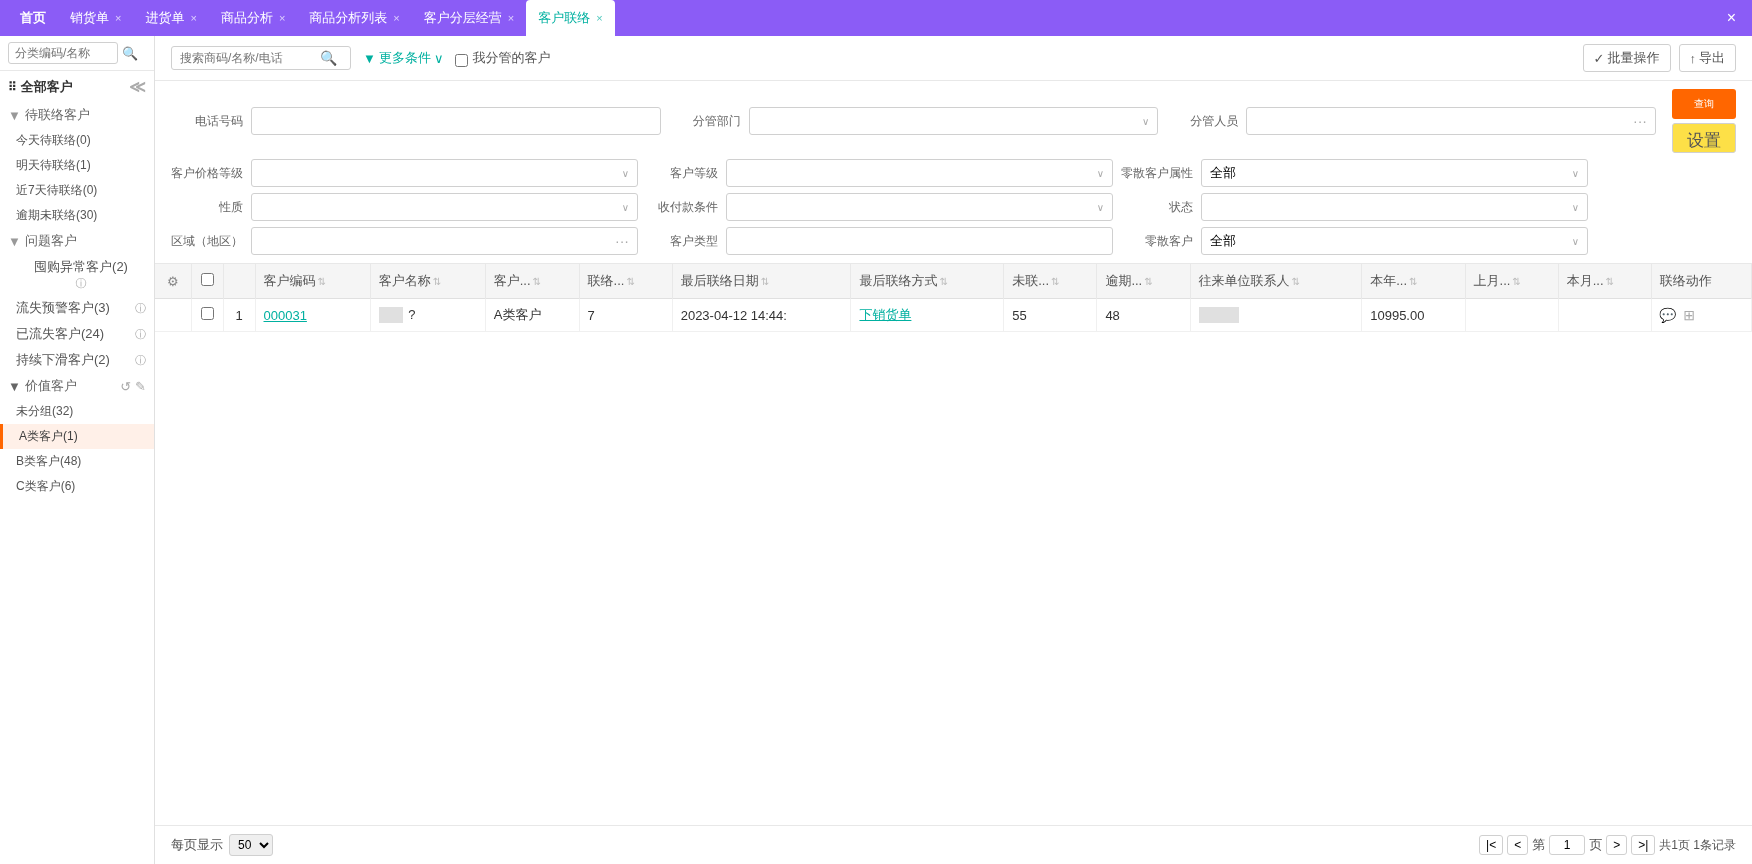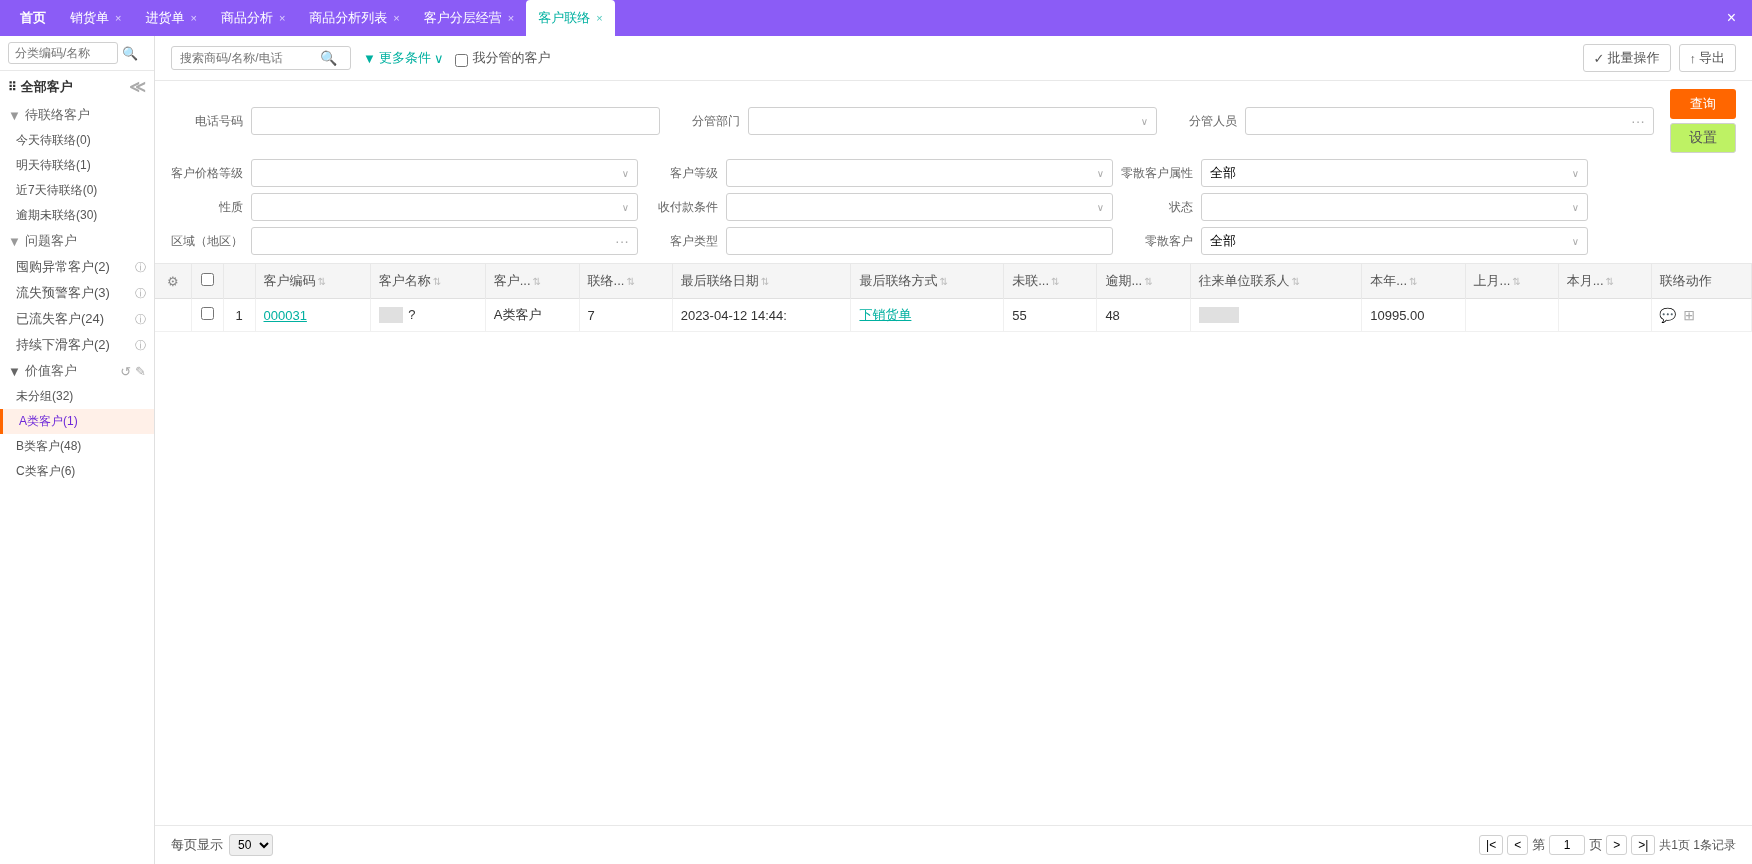--- a/index.html
+++ b/index.html
@@ -101,21 +101,21 @@
       padding: 4px 8px 4px 16px;
       color: #555;
       cursor: pointer;
       font-size: 12px;
       white-space: nowrap;
       overflow: hidden;
       text-overflow: ellipsis;
     }
     .sidebar-item.active {
       background: #fff0e8;
-      color: #6d28d9;
+      color: #404040;
       border-left: 3px solid #ff6600;
     }
     .sidebar-value-section {
       display: flex;
       align-items: center;
       padding: 4px 8px;
       color: #666;
       font-size: 12px;
     }
     .sidebar-value-section .icons { margin-left: auto; display: flex; gap: 4px; color: #aaa; }
@@ -240,31 +240,31 @@
     }
     .filter-select .chevron { color: #aaa; font-size: 10px; }
     .filter-dots { color: #aaa; font-size: 14px; cursor: pointer; margin-left: 4px; }
     .query-btn {
       background: #ff6600;
       color: white;
       border: none;
       border-radius: 3px;
       padding: 5px 20px;
       cursor: pointer;
-      font-size: 13px;
+      font-size: 10px;
       height: 30px;
     }
     .settings-btn {
-      background: #bef264;
+      background: #fde047;
       color: #555;
       border: 1px solid #d0d0d0;
       border-radius: 3px;
       padding: 5px 14px;
       cursor: pointer;
-      font-size: 14px;
+      font-size: 17px;
       height: 30px;
     }
     .btn-group {
       display: flex;
       flex-direction: column;
       gap: 4px;
       margin-left: 8px;
     }
 
     
@@ -427,21 +427,21 @@
     </div>
     <div class="sidebar-item">今天待联络(0)</div>
     <div class="sidebar-item">明天待联络(1)</div>
     <div class="sidebar-item">近7天待联络(0)</div>
     <div class="sidebar-item">逾期未联络(30)</div>
 
     <div class="sidebar-group-title">
       <span class="arrow">▼</span>
       <span>问题客户</span>
     </div>
-    <div class="sidebar-item" style="display:flex;align-items:center;justify-content:space-between;">
+    <div class="sidebar-item" style="display:flex;align-items:center;justify-content:space-between;flex-direction:column;">
       <span>囤购异常客户(2)</span>
       <span style="color:#aaa;font-size:11px;">ⓘ</span>
     </div>
     <div class="sidebar-item" style="display:flex;align-items:center;justify-content:space-between;">
       <span>流失预警客户(3)</span>
       <span style="color:#aaa;font-size:11px;">ⓘ</span>
     </div>
     <div class="sidebar-item" style="display:flex;align-items:center;justify-content:space-between;">
       <span>已流失客户(24)</span>
       <span style="color:#aaa;font-size:11px;">ⓘ</span>

